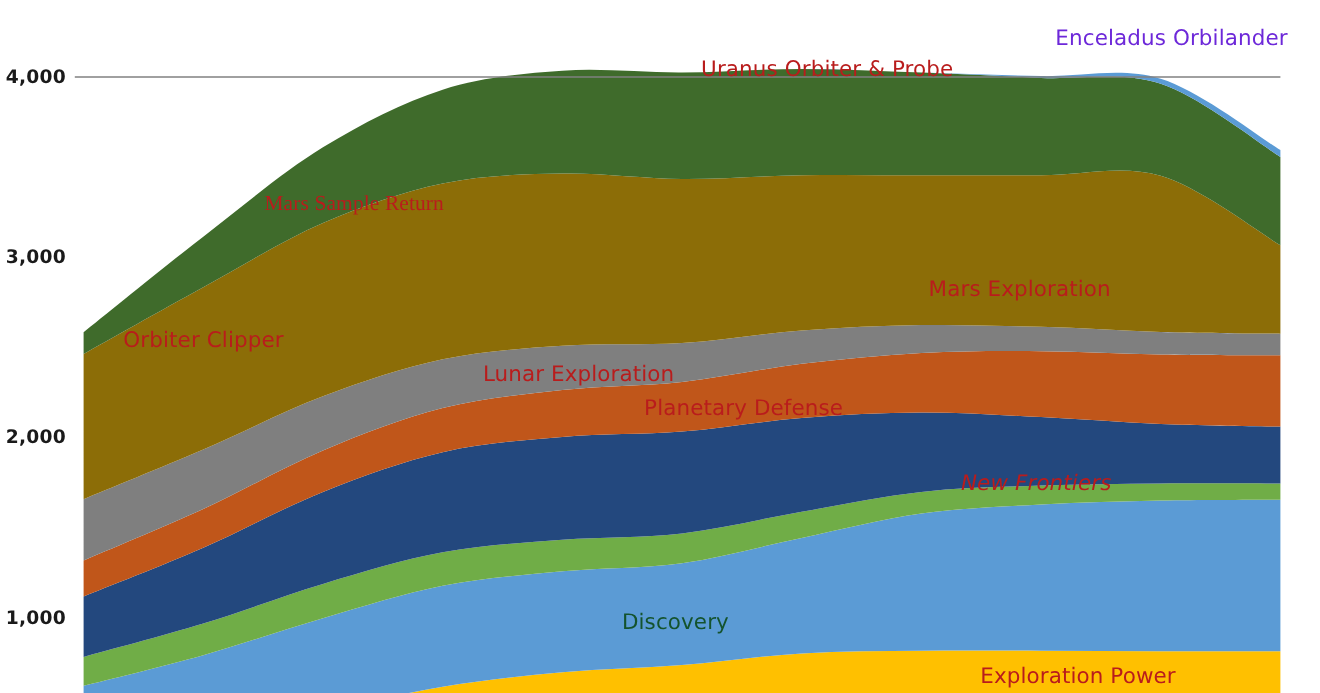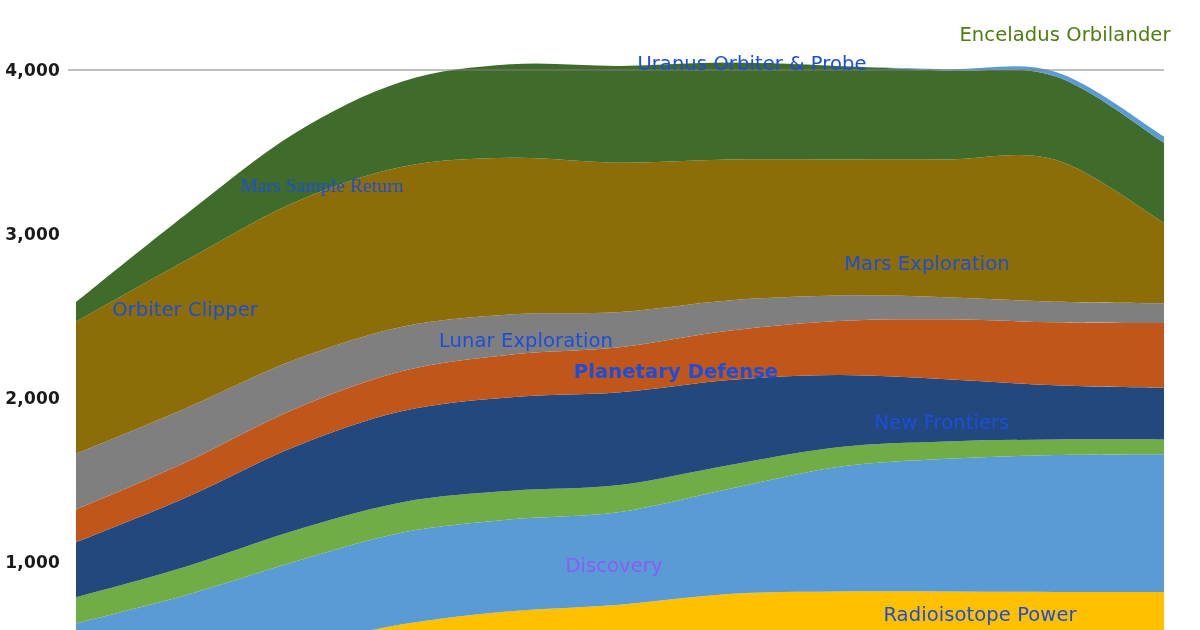--- a/index.html
+++ b/index.html
@@ -38,23 +38,23 @@
   }
   .series-label {
     position: absolute;
     font-size: 19.5px;
     font-weight: 400;
     white-space: nowrap;
     transform: translateY(-50%);
     letter-spacing: 0.1px;
     font-family: "DejaVu Sans", "Liberation Sans", sans-serif;
   }
-  .series-label.light { color: #1d4ed8; }
-  .series-label.dark  { color: #8b5cf6; }
-  .series-label.outside { color: #4d7c0f; }
+  .series-label.light { color: #b91c1c; }
+  .series-label.dark  { color: #14532d; }
+  .series-label.outside { color: #6d28d9; }
 </style>
 </head>
 <body>
 
 <div id="chart-root">
 
   <svg id="chart-svg" viewBox="0 0 1200 630" preserveAspectRatio="none">
     <g id="bands-group">
         <path d="M 76.00 726.00 C 94.13 726.00, 148.53 726.00, 184.80 726.00 C 221.07 726.00, 257.33 726.00, 293.60 726.00 C 329.87 726.00, 366.13 726.00, 402.40 726.00 C 438.67 726.00, 474.93 726.00, 511.20 726.00 C 547.47 726.00, 583.73 726.55, 620.00 726.00 C 656.27 725.45, 692.53 723.95, 728.80 722.72 C 765.07 721.49, 801.33 719.71, 837.60 718.62 C 873.87 717.53, 910.13 716.84, 946.40 716.16 C 982.67 715.48, 1018.93 714.93, 1055.20 714.52 C 1091.47 714.11, 1145.87 713.84, 1164.00 713.70 L 1164.00 726.00 C 1145.87 726.00, 1091.47 726.00, 1055.20 726.00 C 1018.93 726.00, 982.67 726.00, 946.40 726.00 C 910.13 726.00, 873.87 726.00, 837.60 726.00 C 801.33 726.00, 765.07 726.00, 728.80 726.00 C 692.53 726.00, 656.27 726.00, 620.00 726.00 C 583.73 726.00, 547.47 726.00, 511.20 726.00 C 474.93 726.00, 438.67 726.00, 402.40 726.00 C 366.13 726.00, 329.87 726.00, 293.60 726.00 C 257.33 726.00, 221.07 726.00, 184.80 726.00 C 148.53 726.00, 94.13 726.00, 76.00 726.00 Z" fill="#f08033" stroke="none" shape-rendering="geometricPrecision"></path>
         <path d="M 76.00 726.00 C 94.13 726.00, 148.53 726.00, 184.80 726.00 C 221.07 726.00, 257.33 726.00, 293.60 726.00 C 329.87 726.00, 366.13 726.00, 402.40 726.00 C 438.67 726.00, 474.93 727.09, 511.20 726.00 C 547.47 724.91, 583.73 722.58, 620.00 719.44 C 656.27 716.30, 692.53 710.42, 728.80 707.14 C 765.07 703.86, 801.33 701.54, 837.60 699.76 C 873.87 697.98, 910.13 697.35, 946.40 696.48 C 982.67 695.61, 1018.93 694.98, 1055.20 694.51 C 1091.47 694.05, 1145.87 693.83, 1164.00 693.69 L 1164.00 713.70 C 1145.87 713.84, 1091.47 714.11, 1055.20 714.52 C 1018.93 714.93, 982.67 715.48, 946.40 716.16 C 910.13 716.84, 873.87 717.53, 837.60 718.62 C 801.33 719.71, 765.07 721.49, 728.80 722.72 C 692.53 723.95, 656.27 725.45, 620.00 726.00 C 583.73 726.55, 547.47 726.00, 511.20 726.00 C 474.93 726.00, 438.67 726.00, 402.40 726.00 C 366.13 726.00, 329.87 726.00, 293.60 726.00 C 257.33 726.00, 221.07 726.00, 184.80 726.00 C 148.53 726.00, 94.13 726.00, 76.00 726.00 Z" fill="#a6a6a6" stroke="none" shape-rendering="geometricPrecision"></path>
@@ -79,19 +79,19 @@
       <div class="axis-tick-label" style="right: 1140px; top: 398px;">$ 2,000</div>
       <div class="axis-tick-label" style="right: 1140px; top: 562px;">$ 1,000</div>
     </div>
   <div id="series-labels">
       <div class="series-label outside" style="top: 34px; left: 1065px; transform: translate(-50%, -50%);">Enceladus Orbilander</div>
       <div class="series-label light" style="top: 63px; left: 752px; transform: translate(-50%, -50%);">Uranus Orbiter &amp; Probe</div>
       <div class="series-label light" style="top: 186px; left: 322px; transform: translate(-50%, -50%); font-family: Liberation Serif, serif;">Mars Sample Return</div>
       <div class="series-label light" style="top: 309px; left: 185px; transform: translate(-50%, -50%);">Orbiter Clipper</div>
       <div class="series-label light" style="top: 263px; left: 901px; transform: translate(-50%, -50%); margin-left: 26px;">Mars Exploration</div>
       <div class="series-label light" style="top: 340px; left: 486px; transform: translate(-50%, -50%); margin-left: 40px;">Lunar Exploration</div>
-      <div class="series-label light" style="top: 371px; left: 676px; transform: translate(-50%, -50%); font-weight: bold;">Planetary Defense</div>
-      <div class="series-label light" style="top: 422px; left: 942px; transform: translate(-50%, -50%);">New Frontiers</div>
+      <div class="series-label light" style="top: 371px; left: 676px; transform: translate(-50%, -50%);">Planetary Defense</div>
+      <div class="series-label light" style="top: 439px; left: 942px; transform: translate(-50%, -50%); font-style: italic;">New Frontiers</div>
       <div class="series-label dark" style="top: 565px; left: 614px; transform: translate(-50%, -50%);">Discovery</div>
-      <div class="series-label light" style="top: 614px; left: 980px; transform: translate(-50%, -50%);">Radioisotope Power</div>
+      <div class="series-label light" style="top: 614px; left: 980px; transform: translate(-50%, -50%);">Exploration Power</div>
     </div>
 
 </div>
 
 </body></html>

